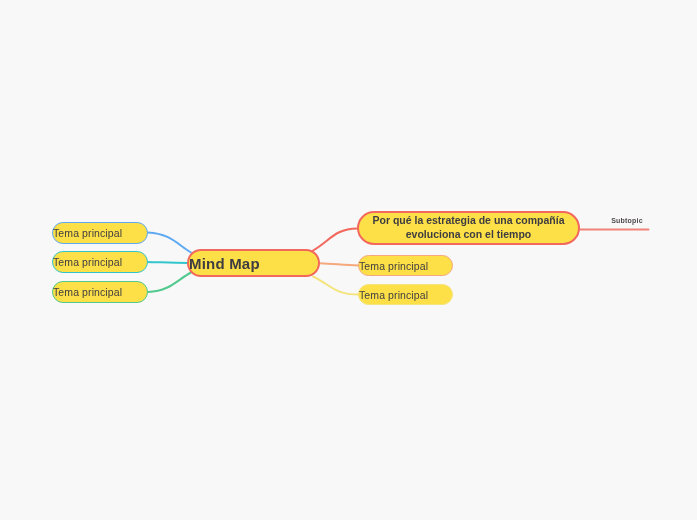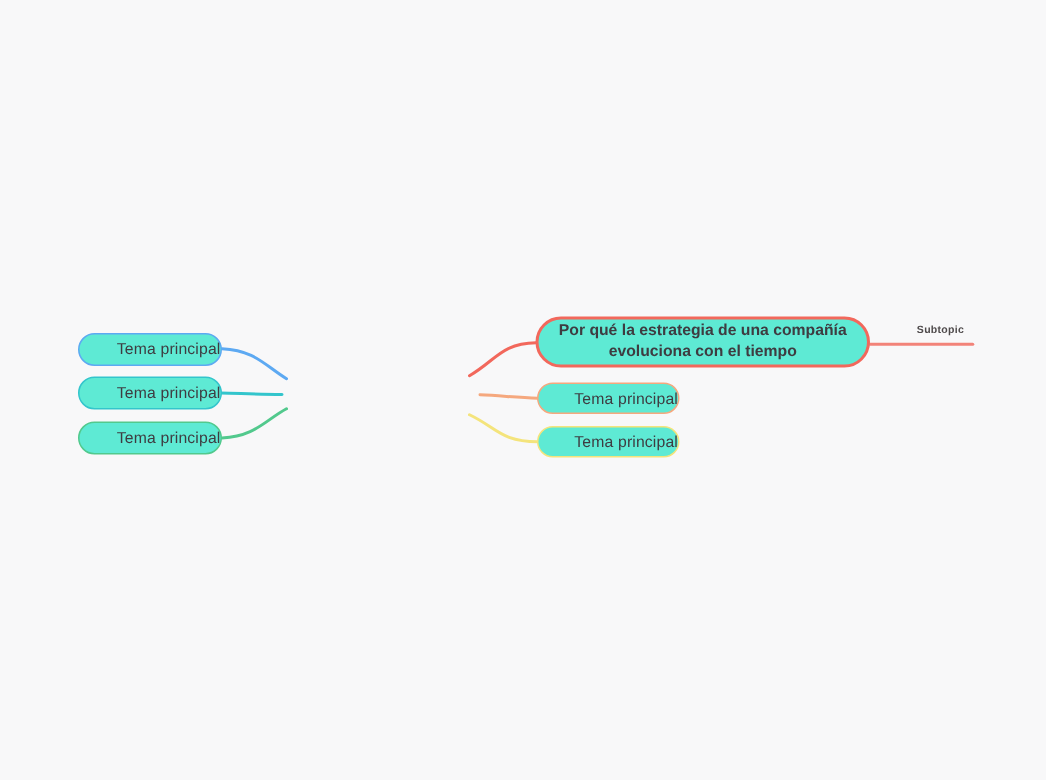--- a/index.html
+++ b/index.html
@@ -25,25 +25,25 @@
     width: 697px;
     height: 520px;
   }
   .connectors path {
     fill: none;
     stroke-width: 2;
     stroke-linecap: round;
   }
   .node {
     position: absolute;
-    background: #5eead4;
+    background: #fde047;
     border-style: solid;
     display: flex;
     align-items: center;
-    justify-content: flex-end;
+    justify-content: flex-start;
     box-sizing: border-box;
     color: #3e3c41;
     cursor: pointer;
   }
   .node-small {
     width: 96px;
     height: 22px;
     border-width: 1.6px;
     border-radius: 11px;
     font-size: 10.5px;
@@ -115,20 +115,23 @@
   </div>
 
   <div class="node node-small node-left-2" style="border-color: rgb(51, 197, 204);">
     <span>Tema principal</span>
   </div>
 
   <div class="node node-small node-left-3" style="border-color: rgb(82, 201, 141);">
     <span>Tema principal</span>
   </div>
 
+  <div class="node node-root" style="border-color: rgb(242, 104, 92);">
+    <span>Mind Map</span>
+  </div>
 
   <div class="node node-wide" style="border-color: rgb(242, 104, 92);">
     <span>Por qué la estrategia de una compañía evoluciona con el tiempo</span>
   </div>
 
   <div class="node node-small node-right-2" style="border-color: rgb(245, 168, 126);">
     <span>Tema principal</span>
   </div>
 
   <div class="node node-small node-right-3" style="border-color: rgb(244, 228, 124);">

